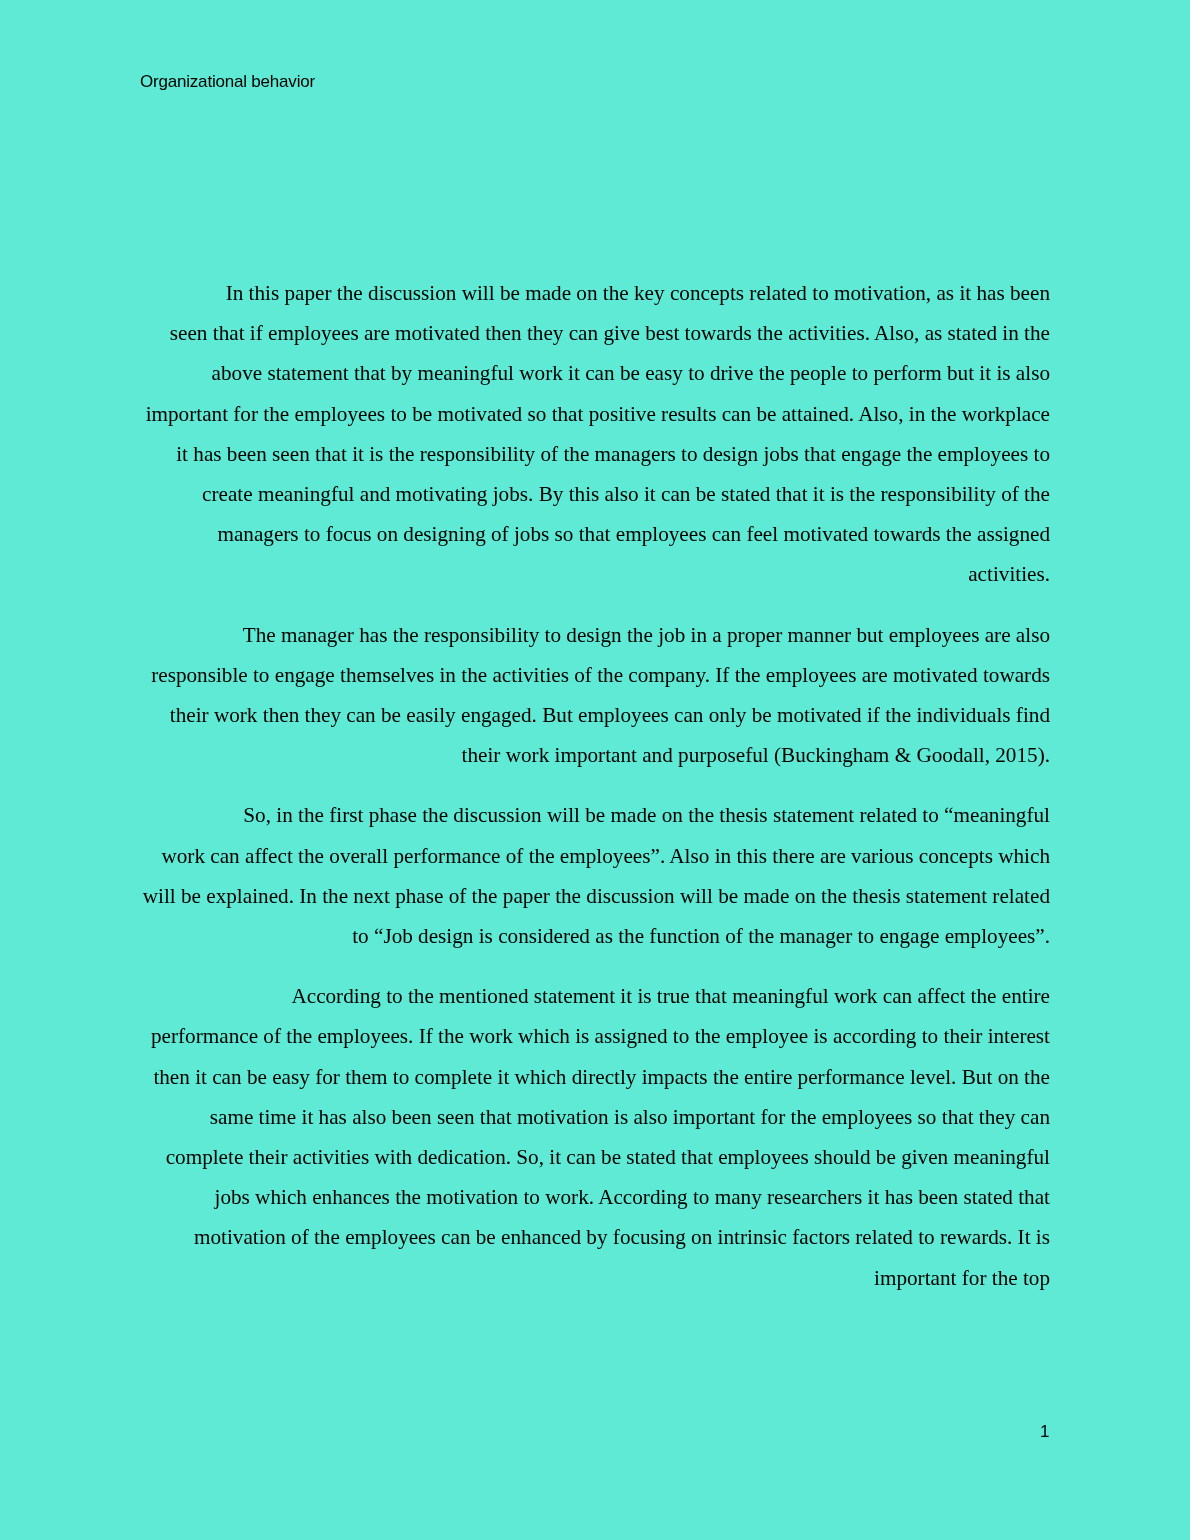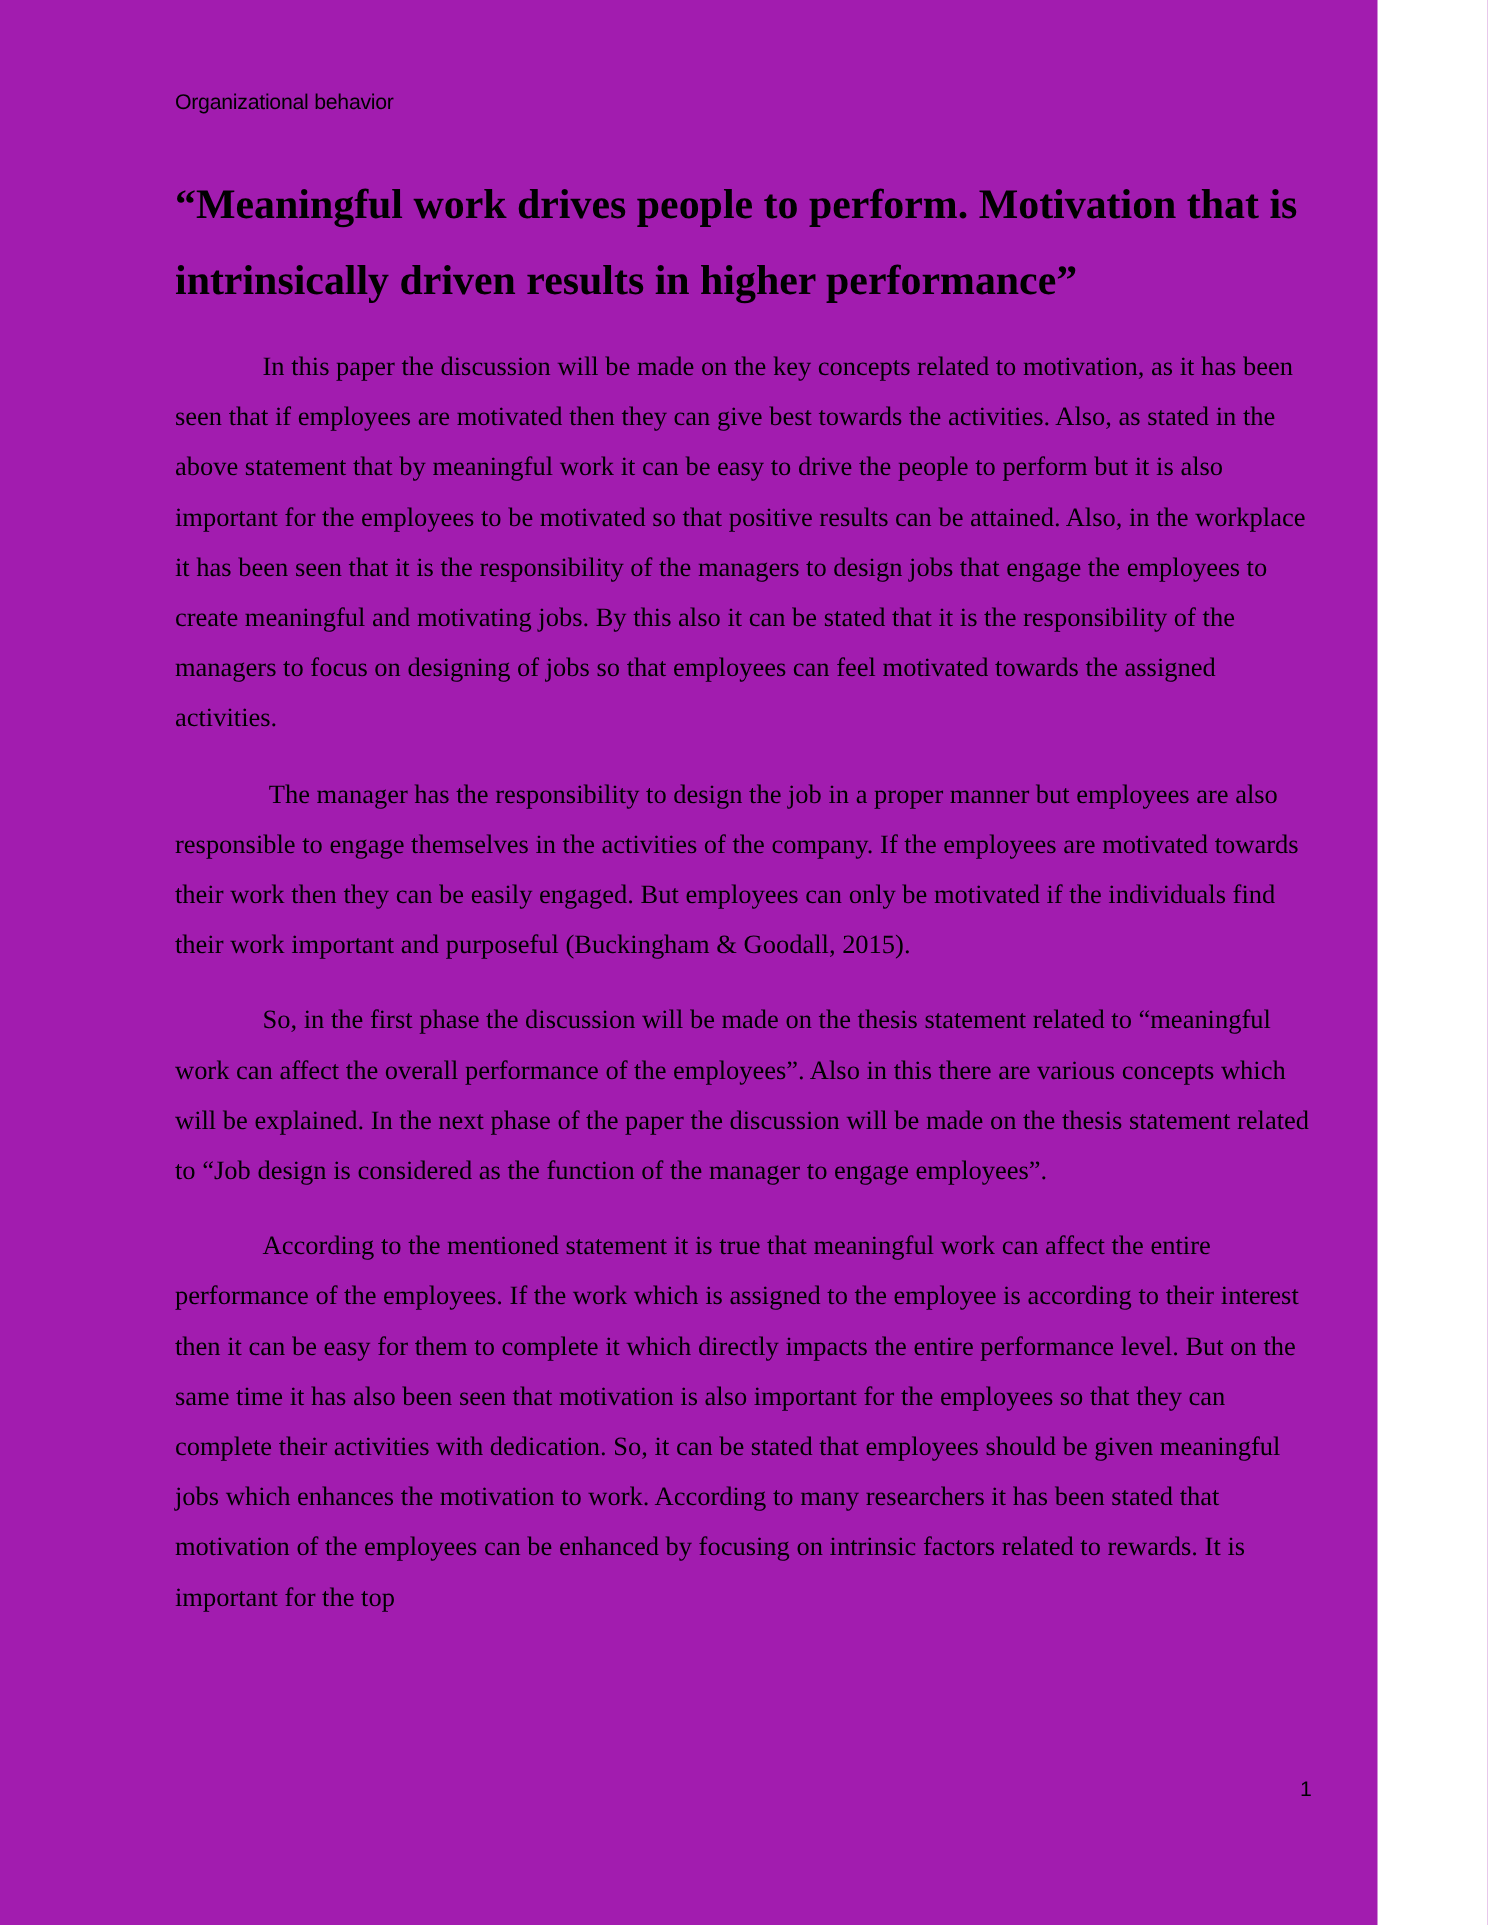--- a/index.html
+++ b/index.html
@@ -11,23 +11,24 @@
       width: 1190px;
       height: 1540px;
       position: relative;
       overflow: hidden;
       color: #000000;
     }
     .page {
       position: absolute;
       left: 0;
       top: 0;
-      width: 1102px;
+      width: 1190px;
       height: 1540px;
-      background: #a21caf;
+      background: #5eead4;
+      text-align: right;
     }
     .running-head {
       position: absolute;
       left: 140px;
       top: 72px;
       font-family: "Liberation Sans", "DejaVu Sans", sans-serif;
       font-size: 17px;
       letter-spacing: -0.2px;
       color: #000;
       white-space: nowrap;
@@ -72,21 +73,20 @@
       color: #000;
     }
   </style>
 </head>
 <body>
 
 <div class="page">
 
   <div class="running-head">Organizational behavior</div>
 
-  <h1 class="title">“Meaningful work drives people to perform. Motivation that is intrinsically driven results in higher performance”</h1>
 
   <div class="body-text">
     <p>In this paper the discussion will be made on the key concepts related to motivation, as it has been seen that if employees are motivated then they can give best towards the activities. Also, as stated in the above statement that  by meaningful work it can be easy to drive the people to perform but it is also important for the employees to be motivated so that positive results can be attained. Also, in the workplace it has been seen that it is the responsibility of the managers to design jobs that engage the employees to create meaningful and motivating jobs. By this also it can be stated that it is the responsibility of the managers to focus on designing of jobs so that employees can feel motivated towards the assigned activities.</p>
     <p class="extra-indent">The manager has the responsibility to design the job in a proper manner but employees are also responsible to engage themselves in the activities of the company. If the employees are motivated towards their work then they can be easily engaged. But employees can only be motivated if the individuals find their work important and purposeful (Buckingham &amp; Goodall, 2015).</p>
     <p>So, in the first phase the discussion will be made on the thesis statement related to “meaningful work can affect the overall performance of the employees”. Also in this there are various concepts which will be explained. In the next phase of the paper the discussion will be made on the thesis statement related to “Job design is considered as the function of the manager to engage employees”.</p>
     <p>According to the mentioned statement it is true that meaningful work can affect the entire performance of the employees. If the work which is assigned to the employee is according to their interest then it can be easy for them to complete it which directly impacts the entire performance level. But on the same time it has also been seen that motivation is also important for the employees so that they can complete their activities with dedication. So, it can be stated that employees should be given meaningful jobs which enhances the motivation to work. According to many researchers it has been stated that motivation of the employees can be enhanced by focusing on intrinsic factors related to rewards. It is important for the top</p>
   </div>
 
   <div class="page-number">1</div>
 

